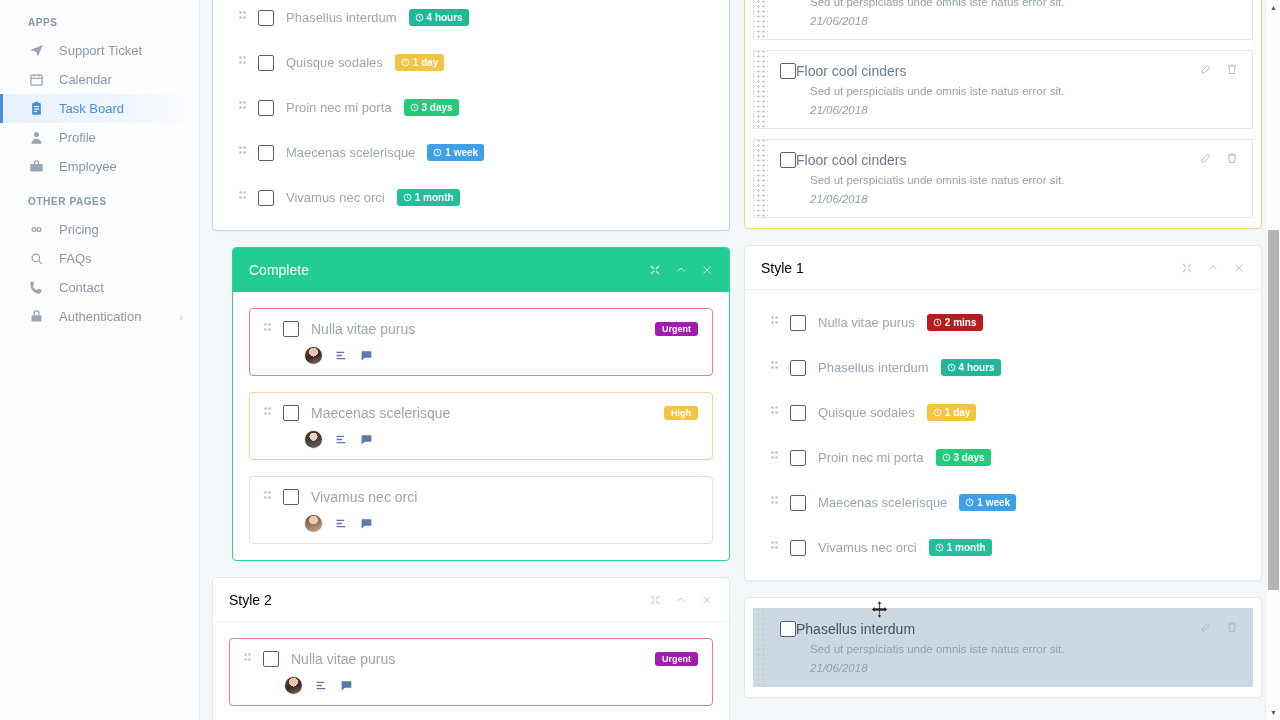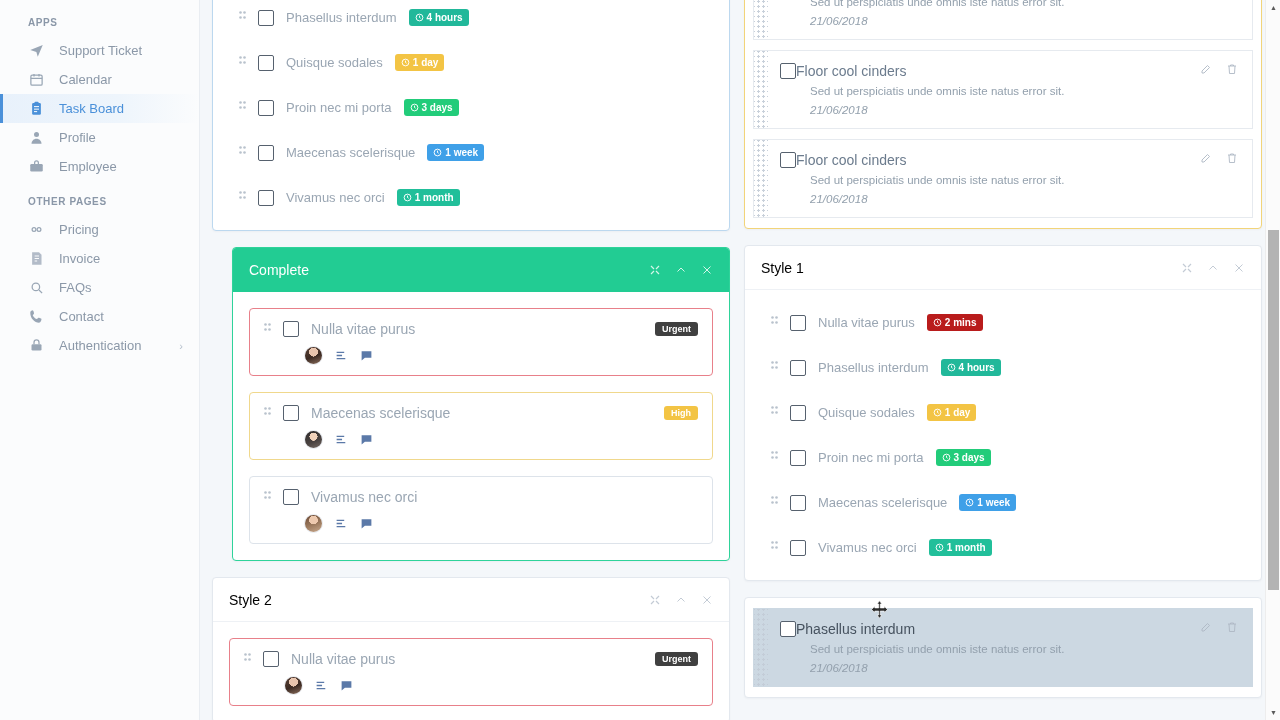--- a/index.html
+++ b/index.html
@@ -87,21 +87,21 @@
   
   .dcard {
     margin: 0 16px 16px 16px; border:1px solid #dde3ea; border-radius:4px;
     padding: 12px 14px 10px 14px; position:relative; background:#fff;
   }
   .dcard.red    { border-color:#e8808a; }
   .dcard.yellow { border-color:#f0d88c; }
   .dcard-top { display:flex; align-items:center; gap:12px; }
   .dcard-title { font-size:14px; color:#9aa6b3; }
   .pill { margin-left:auto; color:#fff; font-size:9px; font-weight:bold; padding:2px 7px; border-radius:3px; }
-  .pill.urgent { background:#404040; }
+  .pill.urgent { background:#a21caf; }
   .pill.high { background:#f3c444; }
   .dcard-meta { display:flex; align-items:center; gap:12px; margin-top:9px; padding-left:40px; }
   .avatar { width:19px; height:19px; border-radius:50%; overflow:hidden; background:#cfd6de; border:1px solid #e6eaf0; }
   .avatar i { display:block; width:100%; height:100%; }
   .av1 i { background: radial-gradient(circle at 50% 30%, #e8c4ad 0 30%, transparent 31%), linear-gradient(160deg,#5b4237 0%,#3c2a22 55%,#8c6f5e 100%); }
   .av2 i { background: radial-gradient(circle at 50% 33%, #f0d2bb 0 28%, transparent 29%), linear-gradient(160deg,#2e2b2a 0%,#4a4341 60%,#756a63 100%); }
   .av3 i { background: radial-gradient(circle at 50% 30%, #edc9ae 0 29%, transparent 30%), linear-gradient(160deg,#6b4a35 0%,#9c7a5e 55%,#c8a98d 100%); }
   .mico { color:#5b79a8; display:flex; cursor:pointer; }
 
   
@@ -195,29 +195,20 @@
     <div class="nav-item">
       <span class="ico">
           <svg width="15" height="15" viewBox="0 0 24 24" fill="none" stroke="currentColor" stroke-width="2">
             <circle cx="8" cy="12" r="3"></circle>
             <circle cx="16" cy="12" r="3"></circle>
           </svg>
         </span>
       <span>Pricing</span>
     </div>
 
-    <div class="nav-item">
-      <span class="ico">
-          <svg width="15" height="15" viewBox="0 0 24 24" fill="currentColor">
-            <path d="M5 2h11l4 4v16H5z" opacity=".75"></path>
-            <path d="M9 8h7M9 12h7M9 16h4" stroke="#fff" stroke-width="1.5"></path>
-          </svg>
-        </span>
-      <span>Invoice</span>
-    </div>
 
     <div class="nav-item">
       <span class="ico">
           <svg width="15" height="15" viewBox="0 0 24 24" fill="none" stroke="currentColor" stroke-width="2">
             <circle cx="11" cy="11" r="6"></circle>
             <path d="M16 16l5 5"></path>
           </svg>
         </span>
       <span>FAQs</span>
     </div>

